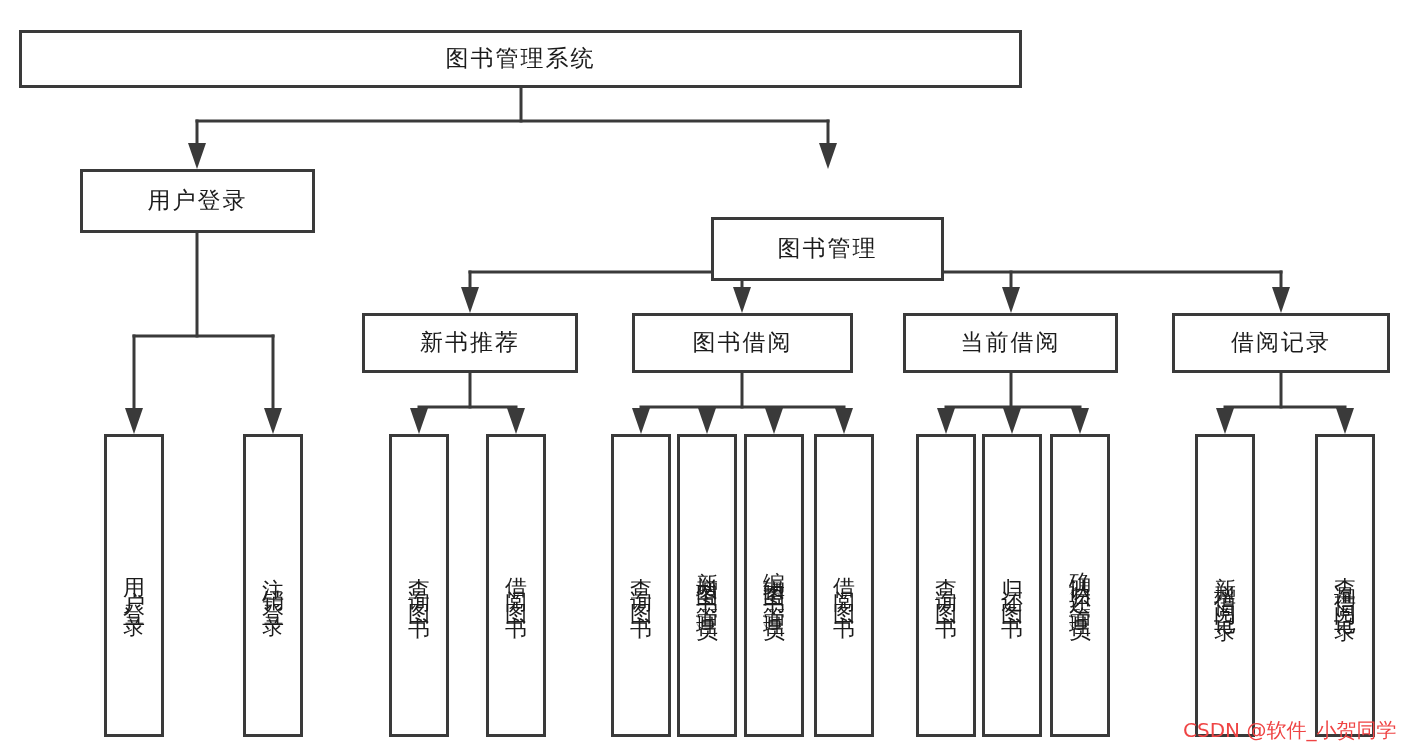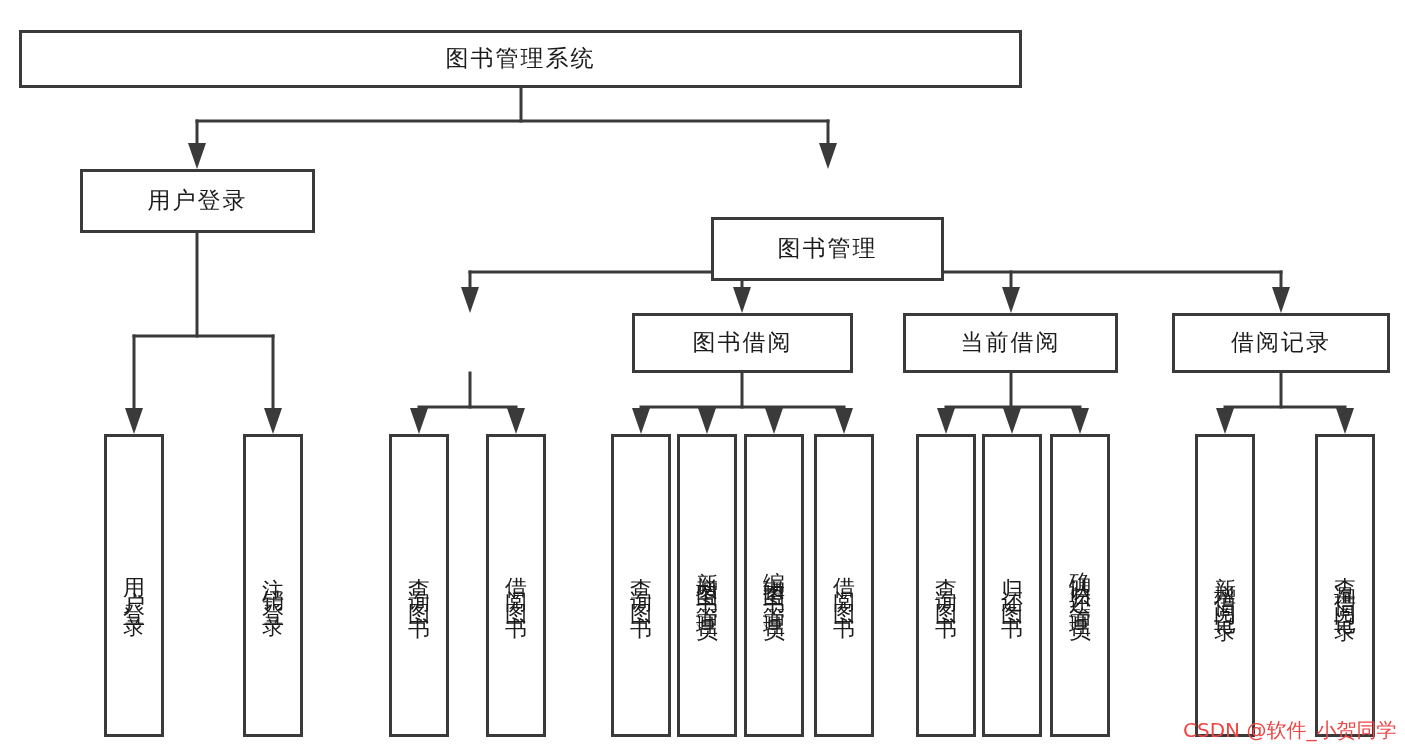--- a/index.html
+++ b/index.html
@@ -114,20 +114,23 @@
     <span class="label">图书管理系统</span>
   </div>
 
   <div class="box hbox" style="left:80px;top:169px;width:235px;height:64px;">
     <span class="label">用户登录</span>
   </div>
   <div class="box hbox" style="left:711px;top:169px;width:233px;height:64px;margin-top:48px;">
     <span class="label">图书管理</span>
   </div>
 
+  <div class="box hbox" style="left:362px;top:313px;width:216px;height:60px;">
+    <span class="label">新书推荐</span>
+  </div>
   <div class="box hbox" style="left:903px;top:313px;width:215px;height:60px;">
     <span class="label">当前借阅</span>
   </div>
   <div class="box hbox" style="left:632px;top:313px;width:221px;height:60px;">
     <span class="label">图书借阅</span>
   </div>
   <div class="box hbox" style="left:1172px;top:313px;width:218px;height:60px;">
     <span class="label">借阅记录</span>
   </div>
 

